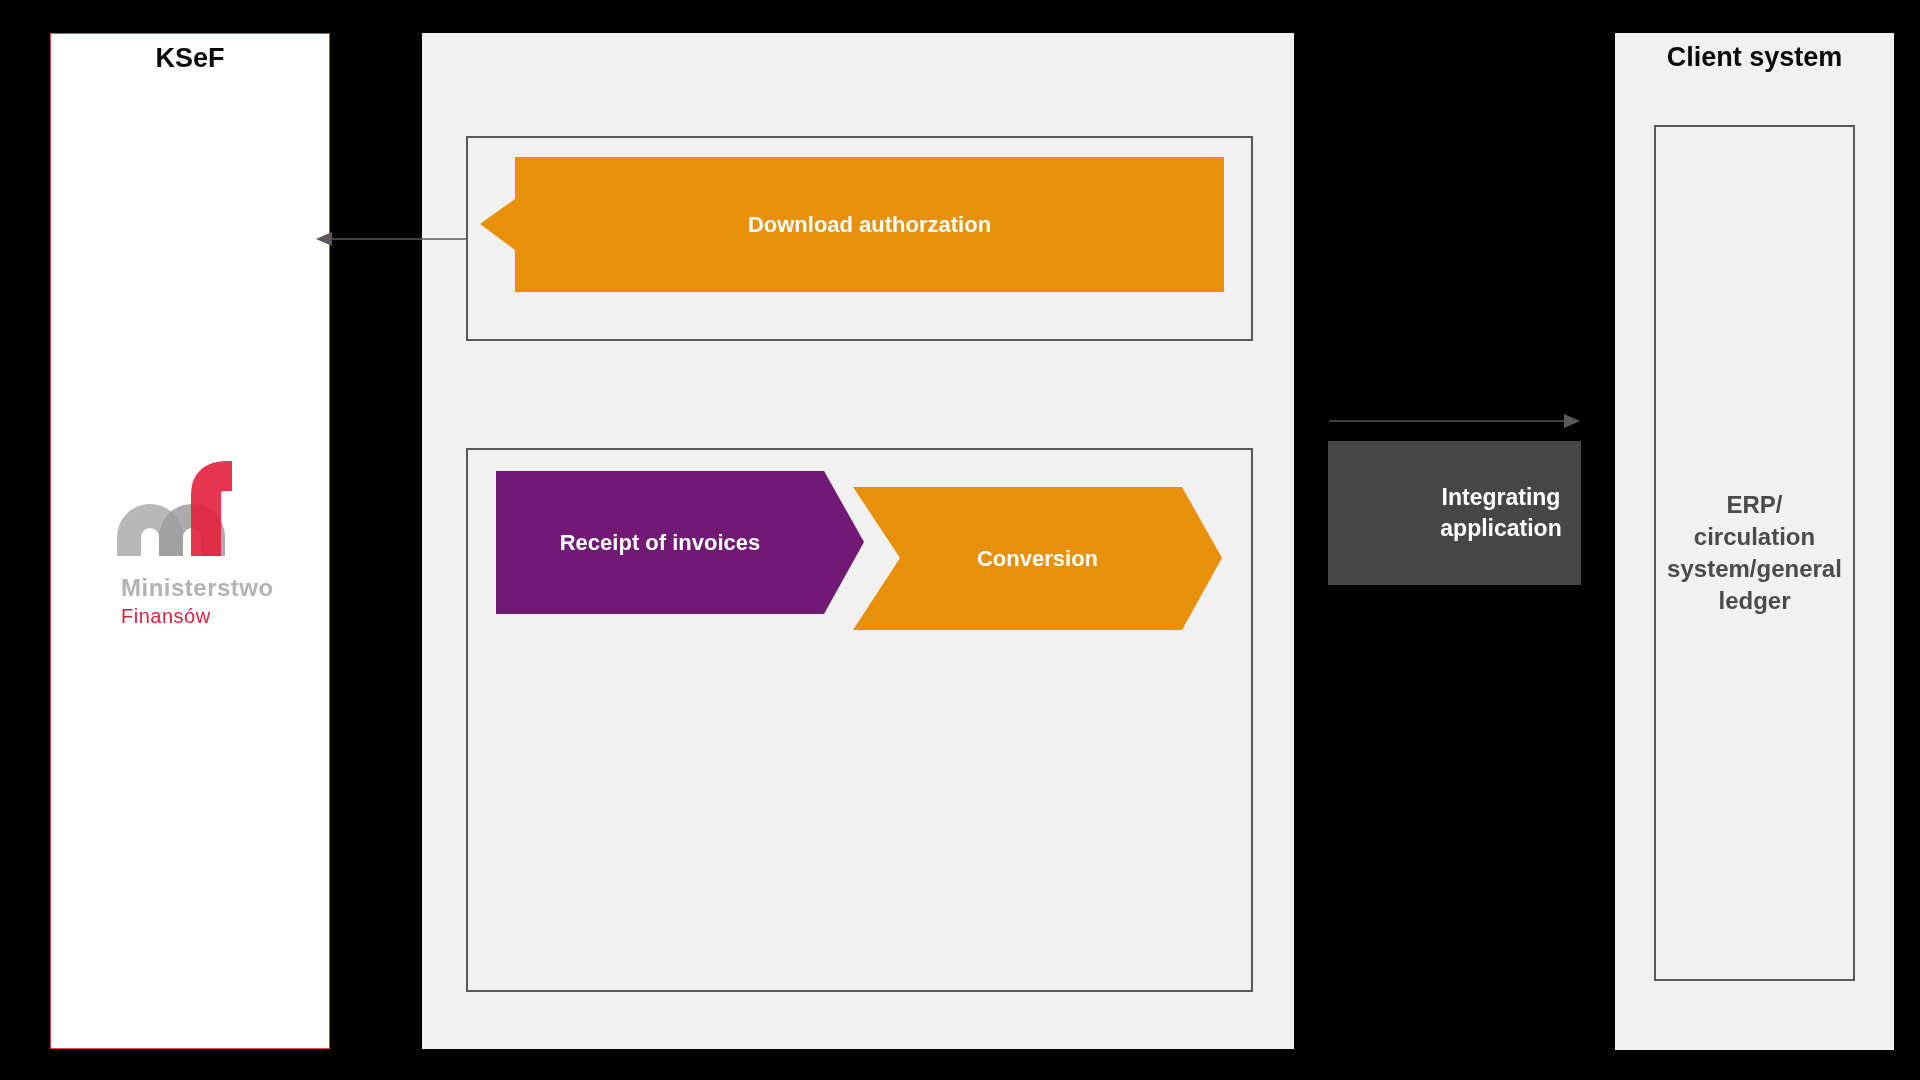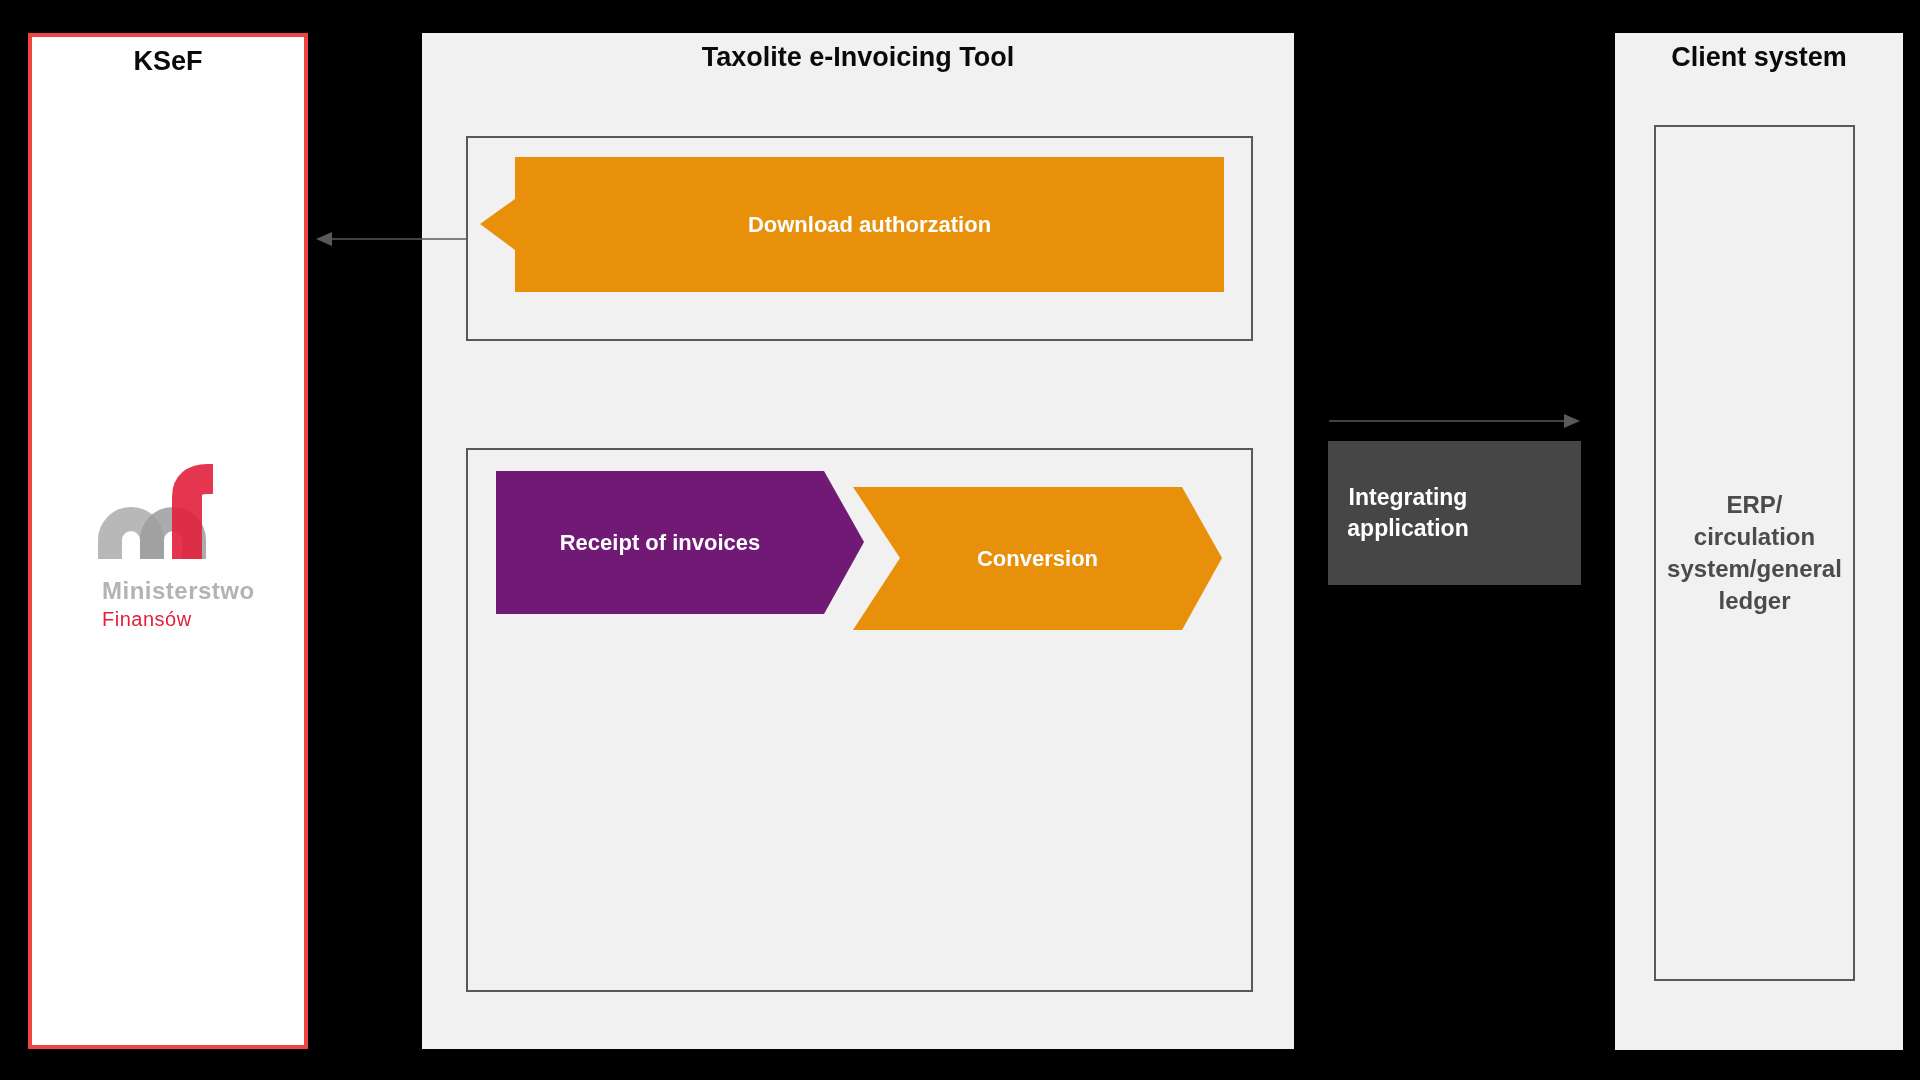--- a/index.html
+++ b/index.html
@@ -6,21 +6,21 @@
   #canvas{
     position:relative;width:1920px;height:1080px;background:#000;overflow:hidden;
     font-family:"Liberation Sans", sans-serif;
   }
   .panel{position:absolute;top:33px;height:1016px;background:#F1F1F1;}
   .panel-title{
     position:absolute;top:8px;left:0;width:100%;text-align:center;
     font-size:27px;font-weight:700;color:#0a0a0a;line-height:32px;
   }
   
-  #ksef-panel{left:28px;width:280px;background:#ffffff;border:4px solid #ef4444;box-sizing:border-box;}
+  #ksef-panel{left:50px;width:280px;background:#ffffff;border:1px solid #ef4444;box-sizing:border-box;}
   #mf-logo-glyph{position:absolute;left:66px;top:420px;}
   .logo-line1{position:absolute;left:70px;top:540px;font-size:24px;font-weight:700;color:#B3B3B3;letter-spacing:.5px;}
   .logo-line2{position:absolute;left:70px;top:571px;font-size:20px;font-weight:400;color:#E2203C;letter-spacing:.5px;}
   
   #taxolite-panel{left:422px;width:872px;}
   .group-box{position:absolute;border:2px solid #595959;box-sizing:border-box;background:transparent;}
   #authorization-group{left:44px;top:103px;width:787px;height:205px;}
   #process-group{left:44px;top:415px;width:787px;height:544px;}
   #auth-arrow{
     position:absolute;left:58px;top:124px;width:744px;height:135px;background:#E8900A;
@@ -40,28 +40,28 @@
   }
   #download-options{
     position:absolute;left:73px;top:643px;width:729px;height:261px;background:#D6D6D6;
     text-align:center;color:#4B4B4B;box-sizing:border-box;padding-top:46px;
   }
   #download-options .opt-title{font-size:22px;font-weight:700;line-height:30px;margin-bottom:6px;}
   #download-options .opt-item{font-size:22px;font-weight:400;line-height:35px;}
   
   #integrating-box{
     position:absolute;left:1328px;top:441px;width:253px;height:144px;background:#464646;
-    display:flex;align-items:center;justify-content:flex-start;
+    display:flex;align-items:center;justify-content:flex-end;
   }
   #integrating-box span{
     display:block;width:160px;text-align:center;color:#ffffff;
     font-size:23px;font-weight:700;line-height:31px;
   }
   
-  #client-panel{left:1615px;width:279px;height:1017px;padding-left:9px;}
+  #client-panel{left:1615px;width:279px;height:1017px;}
   #erp-box{
     position:absolute;left:39px;top:92px;width:201px;height:856px;
     border:2px solid #595959;box-sizing:border-box;
     display:flex;flex-direction:column;align-items:center;justify-content:center;
   }
   .erp-line{font-size:24px;font-weight:700;color:#4B4B4B;line-height:32px;text-align:center;white-space:nowrap;}
   #connector-layer{position:absolute;left:0;top:0;pointer-events:none;}
 </style>
 </head>
 <body>
@@ -73,21 +73,20 @@
     <svg id="mf-logo-glyph" width="115" height="105" viewBox="0 0 115 105">
       <path d="M12 102 V83 A21 21 0 0 1 54 83 V102" fill="none" stroke="#B4B4B4" stroke-width="24" stroke-opacity="0.95"></path>
       <path d="M54 102 V83 A21 21 0 0 1 96 83 V102" fill="none" stroke="#9C9C9C" stroke-width="24" stroke-opacity="0.85"></path>
       <path d="M89 102 V40 Q89 22 110 22 H115" fill="none" stroke="#E2203C" stroke-width="30" stroke-opacity="0.9"></path>
     </svg>
     <div class="logo-line1">Ministerstwo</div>
     <div class="logo-line2">Finansów</div>
   </div>
 
   <div id="taxolite-panel" class="panel">
-    <div class="panel-title">Taxolite e-Invoicing Tool</div>
 
     <div id="authorization-group" class="group-box"></div>
     <div id="auth-arrow">
       <span class="chevron-label">Download authorzation</span>
     </div>
 
     <div id="process-group" class="group-box"></div>
     <div id="chevron-receipt">
       <span class="chevron-label">Receipt of invoices</span>
     </div>

